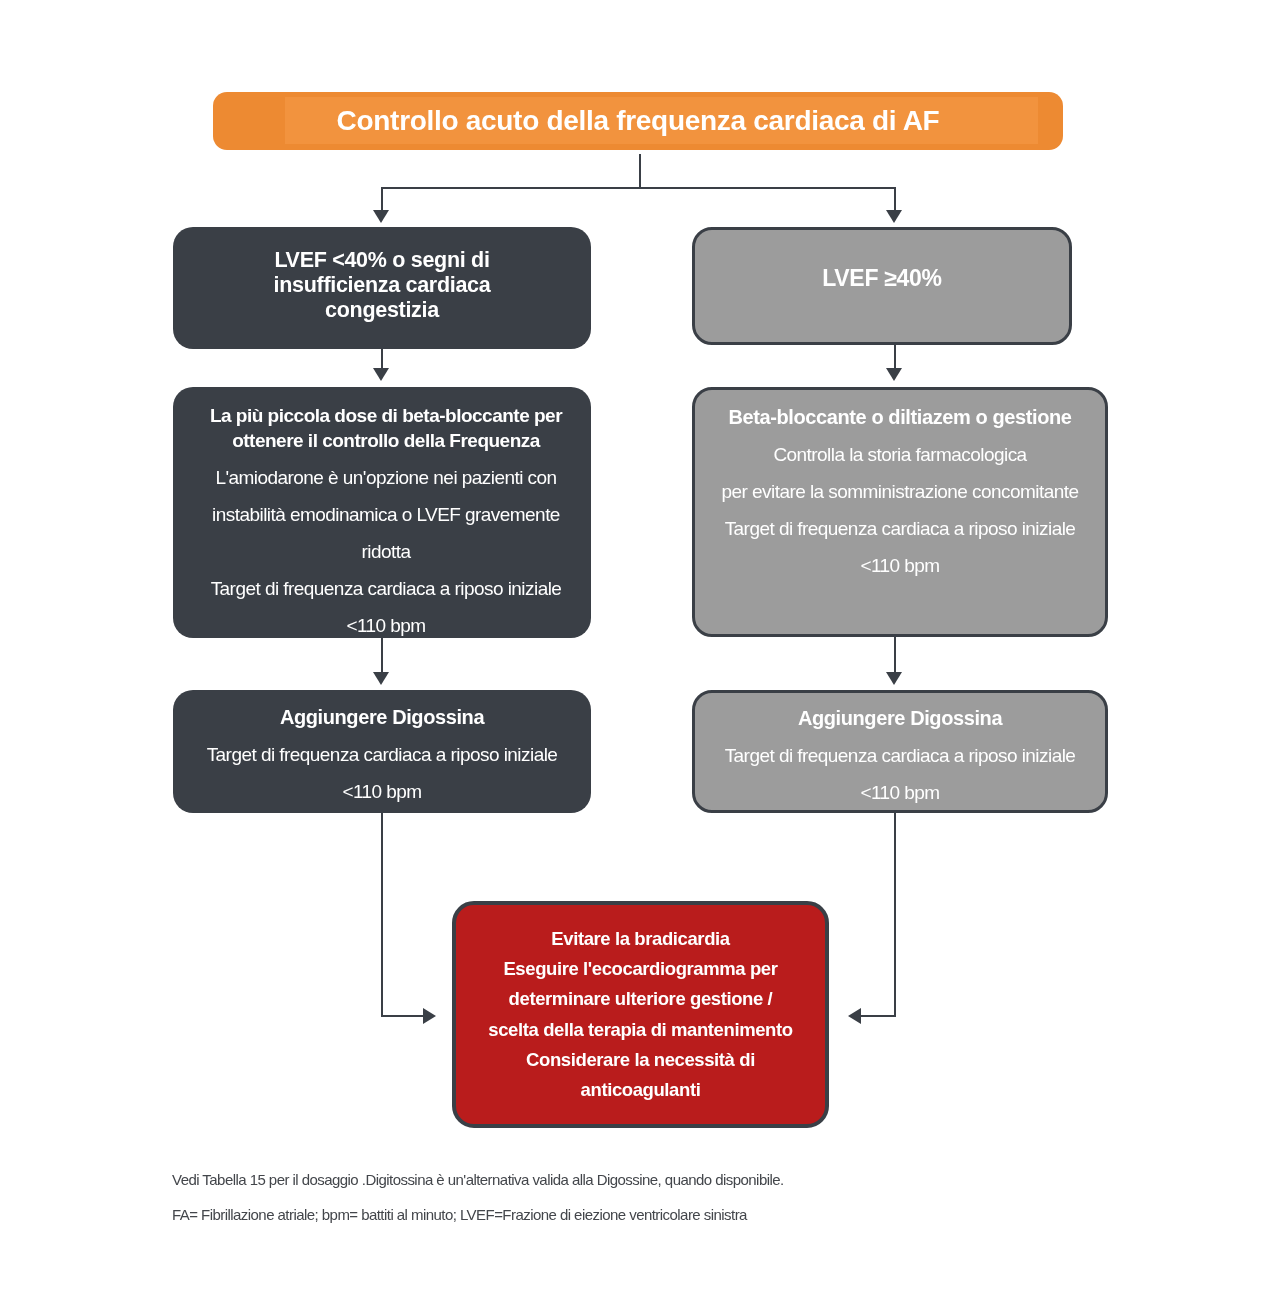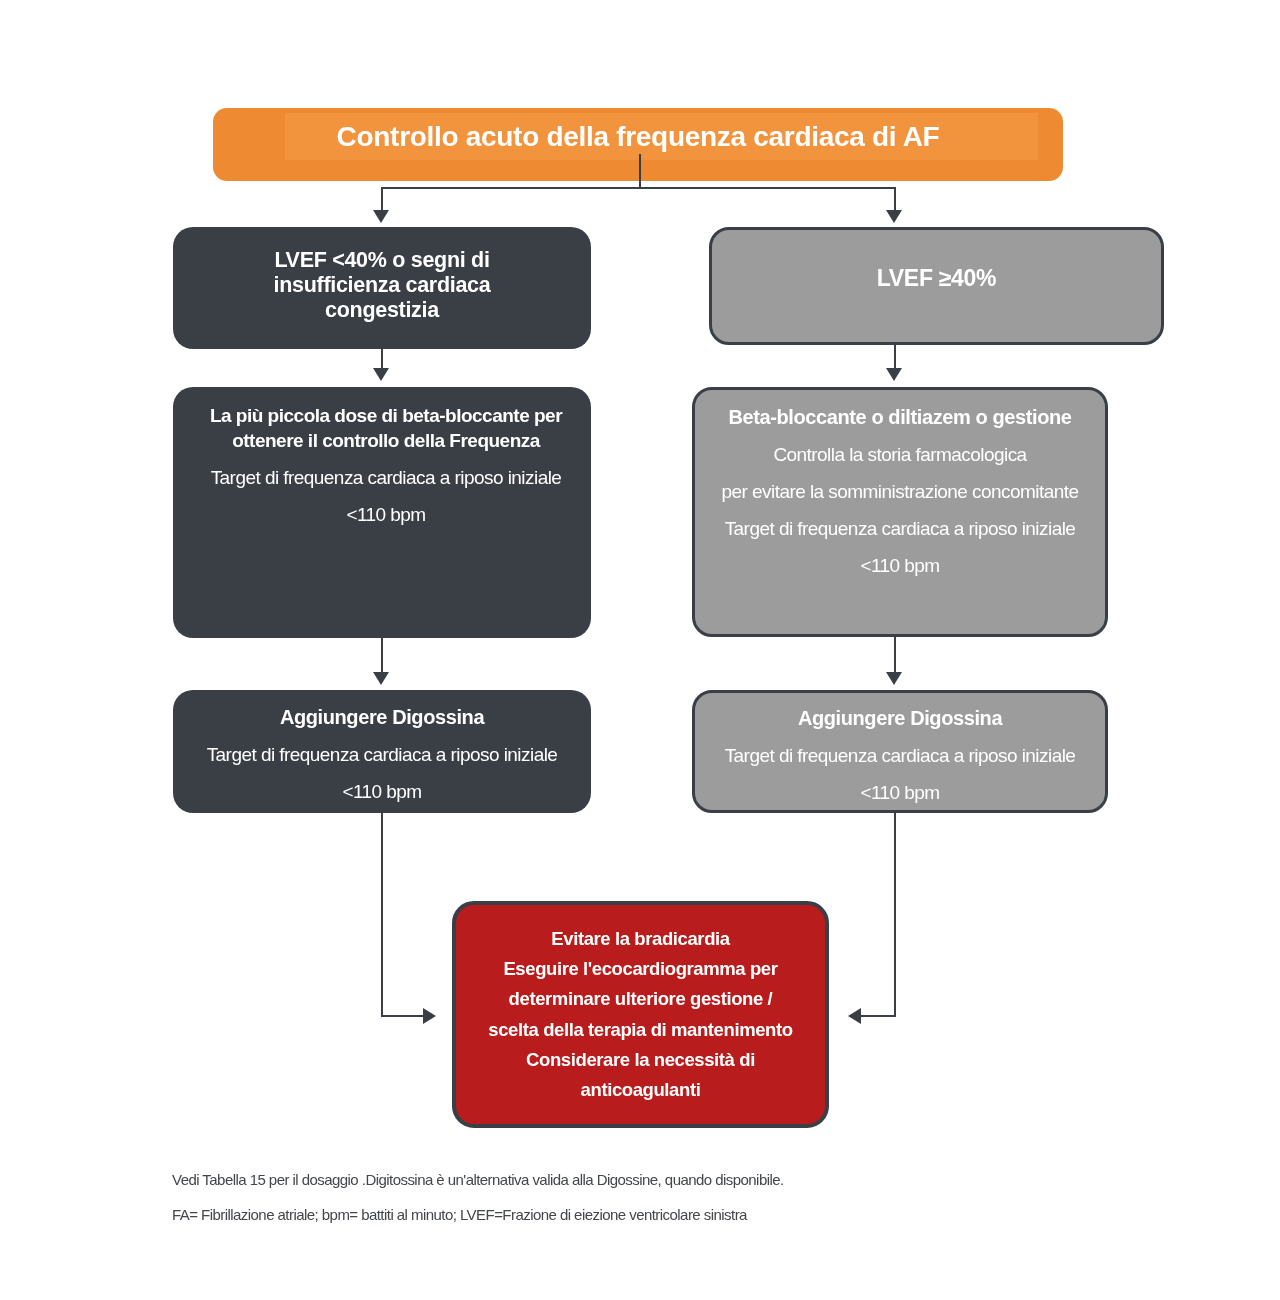--- a/index.html
+++ b/index.html
@@ -12,36 +12,36 @@
 
   
   .node{
     position:absolute;box-sizing:border-box;color:#ffffff;text-align:center;
   }
   .dark{background:#3A3F46;border-radius:20px;}
   .grayb{background:#9C9C9C;border:3px solid #3A3F46;border-radius:20px;}
   .orangeb{background:#b91c1c;border:4px solid #3A3F46;border-radius:22px;}
 
   .title-box{
-    left:213px;top:108px;width:850px;height:73px;
+    left:213px;top:92px;width:850px;height:58px;
     background:#ED8A32;border-radius:14px;
   }
   .title-highlight{
     position:absolute;left:72px;top:5px;width:753px;height:47px;
     background:#F2933E;
   }
   .title-text{
     position:relative;line-height:58px;font-size:28px;font-weight:bold;
     letter-spacing:-0.3px;
   }
 
   .flex-center{display:flex;flex-direction:column;justify-content:center;align-items:center;}
 
   #cond-left{left:173px;top:227px;width:418px;height:122px;font-size:21.5px;font-weight:bold;line-height:25px;letter-spacing:-0.3px;padding-bottom:6px;}
-  #cond-right{left:692px;top:227px;width:455px;height:118px;font-size:23px;font-weight:bold;letter-spacing:-0.3px;padding-bottom:16px;margin-left:17px;}
+  #cond-right{left:692px;top:227px;width:380px;height:118px;font-size:23px;font-weight:bold;letter-spacing:-0.3px;padding-bottom:16px;}
 
   #ther-left{left:173px;top:387px;width:418px;height:251px;padding:17px 0 0 8px;}
   #ther-right{left:692px;top:387px;width:416px;height:250px;padding:15px 6px 0 6px;}
   #dig-left{left:173px;top:690px;width:418px;height:123px;padding:15px 8px 0 8px;}
   #dig-right{left:692px;top:690px;width:416px;height:123px;padding:13px 6px 0 6px;}
 
   .head-sm{font-size:19px;font-weight:bold;line-height:24.5px;letter-spacing:-0.5px;}
   .head-md{font-size:20px;font-weight:bold;line-height:25px;letter-spacing:-0.4px;}
   .body-txt{font-size:19px;line-height:25px;letter-spacing:-0.55px;margin-top:6px;}
   .body-txt .txt{white-space:nowrap;margin-top:12px;}
@@ -96,20 +96,25 @@
   <div class="vline" style="left:381px;top:345px;height:24px;"></div>
   <div class="arr arr-down" style="left:373px;top:368px;"></div>
   <div class="vline" style="left:894px;top:345px;height:24px;"></div>
   <div class="arr arr-down" style="left:886px;top:368px;"></div>
 
   <div class="node dark" id="ther-left">
     <div class="head-sm">
       <div class="txt">La più piccola dose di beta-bloccante per</div>
       <div class="txt">ottenere il controllo della Frequenza</div>
     </div>
+    <div class="body-txt">
+      <div class="txt">L'amiodarone è un'opzione nei pazienti con</div>
+      <div class="txt">instabilità emodinamica o LVEF gravemente</div>
+      <div class="txt">ridotta</div>
+    </div>
     <div class="body-txt" style="margin-top:7px;">
       <div class="txt">Target di frequenza cardiaca a riposo iniziale</div>
       <div class="txt">&lt;110 bpm</div>
     </div>
   </div>
 
   <div class="node grayb" id="ther-right">
     <div class="head-md">
       <div class="txt">Beta-bloccante o diltiazem o gestione</div>
     </div>

